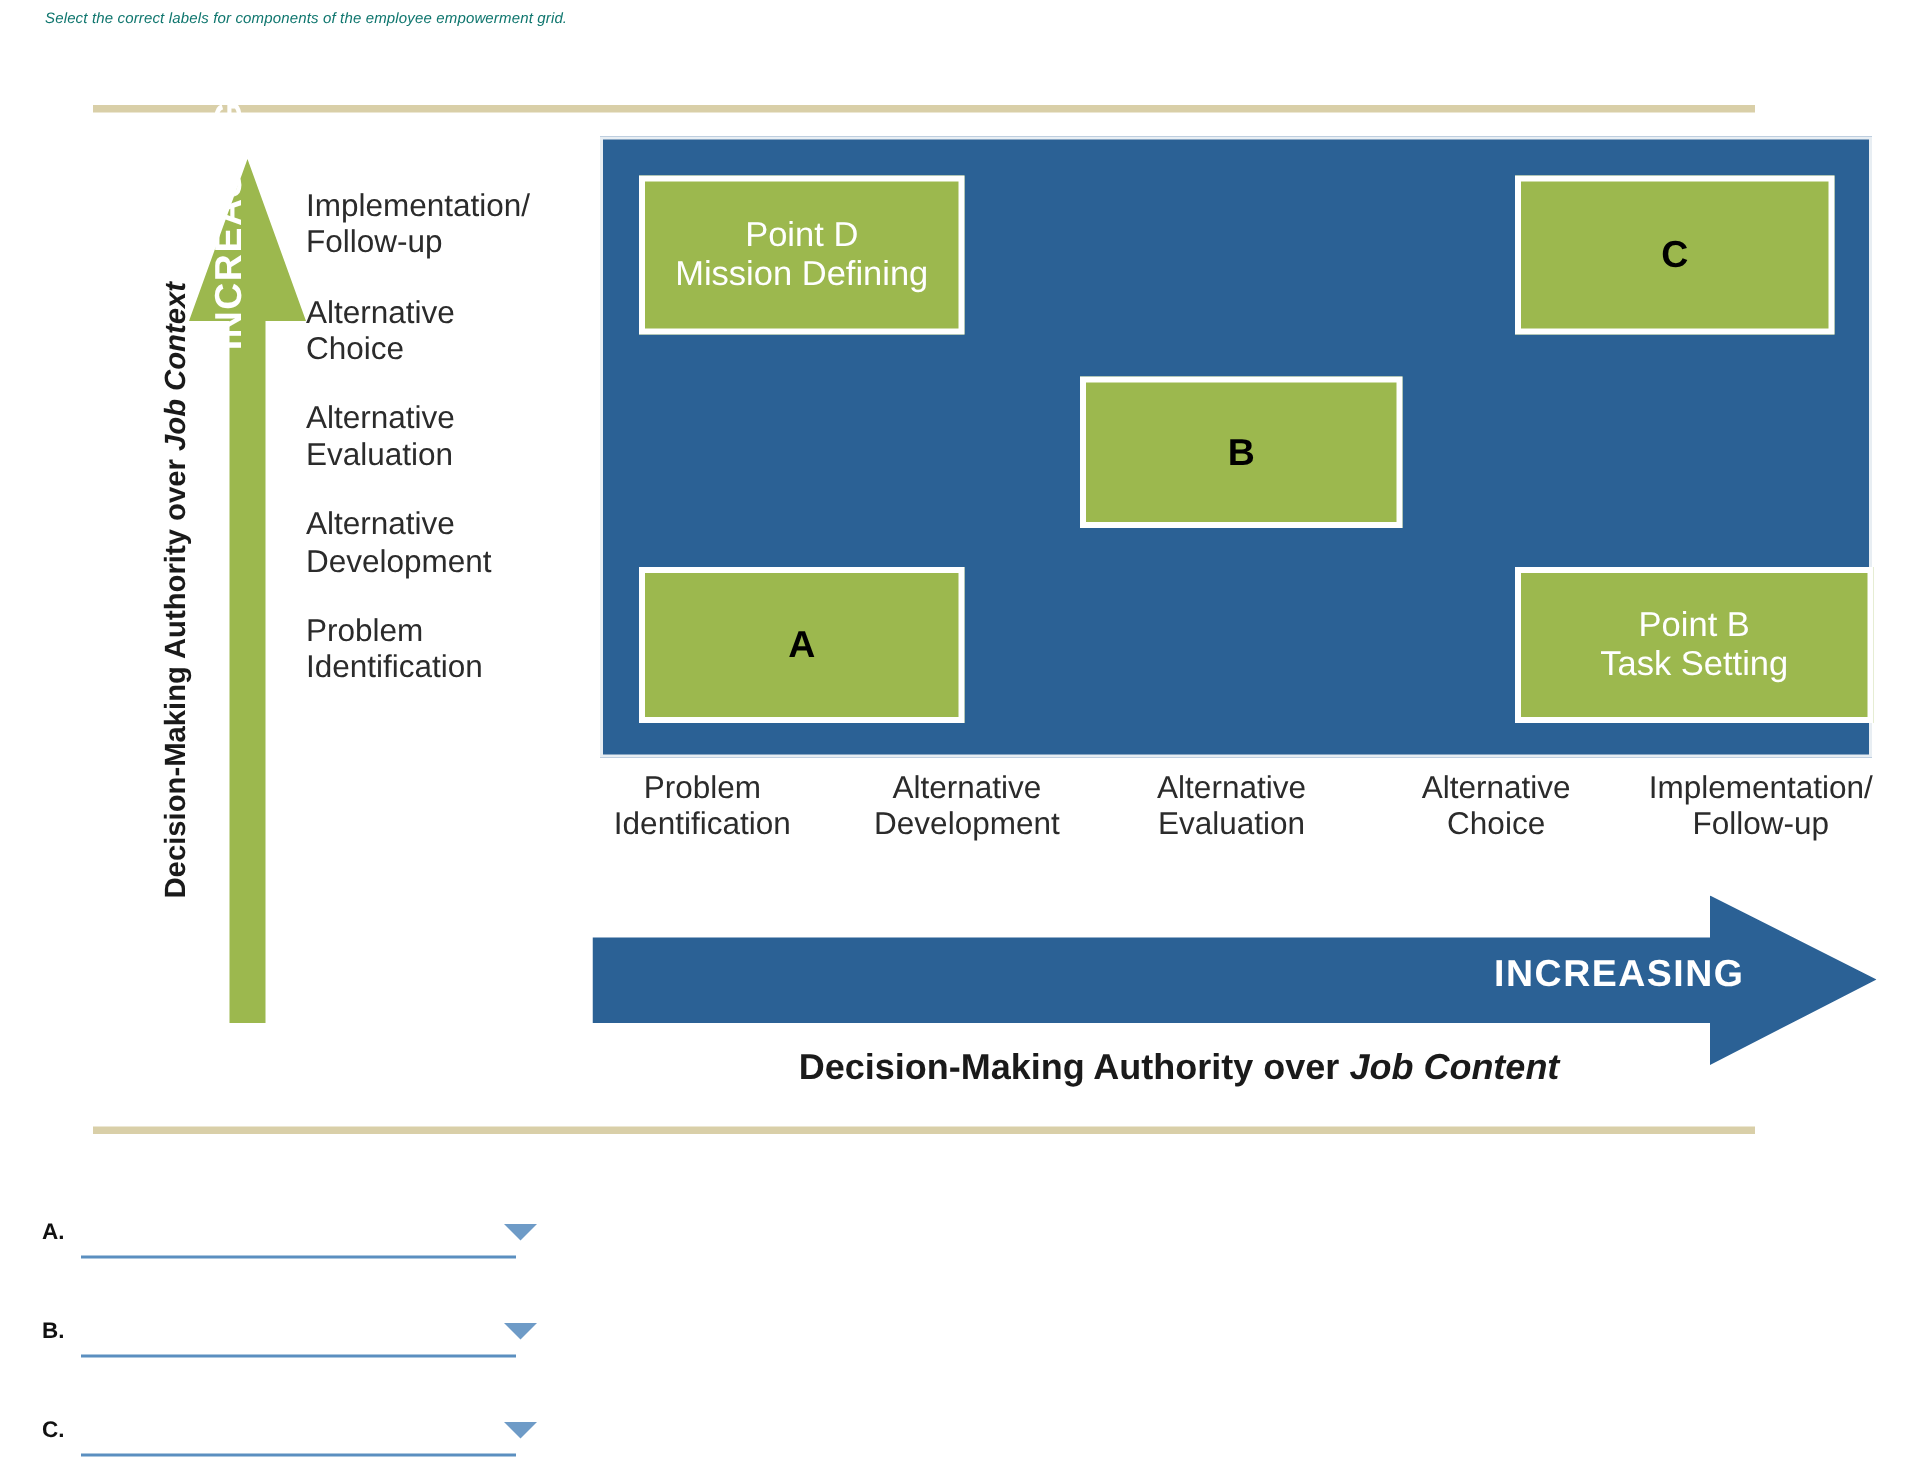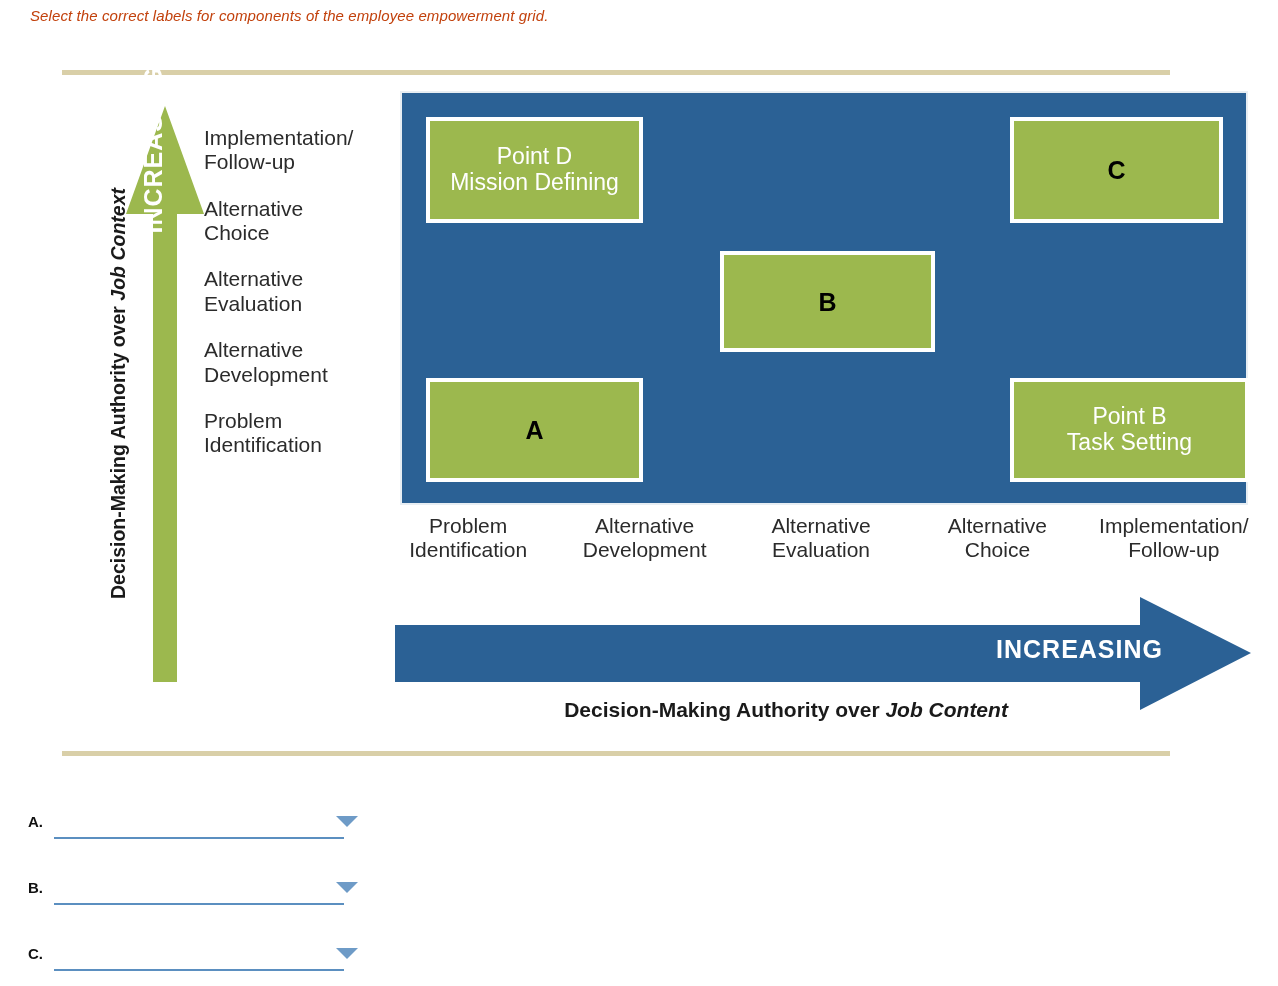--- a/index.html
+++ b/index.html
@@ -12,23 +12,23 @@
     color: #1a1a1a;
     position: relative;
     overflow: hidden;
   }
 
   
   .prompt {
     position: absolute;
     left: 30px;
     top: 7px;
-    font-size: 15px;
+    font-size: 10px;
     font-style: italic;
-    color: #c2410c;
+    color: #0f766e;
     letter-spacing: 0.1px;
   }
 
   
   .rule {
     position: absolute;
     left: 62px;
     width: 1108px;
     height: 5px;
     background: #d9cfa8;
@@ -151,21 +151,21 @@
     letter-spacing: 1px;
     white-space: nowrap;
   }
 
   .h-axis-title {
     position: absolute;
     left: 396px;
     top: 698px;
     width: 780px;
     text-align: center;
-    font-size: 21px;
+    font-size: 24px;
     font-weight: bold;
     color: #1a1a1a;
     white-space: nowrap;
   }
   .h-axis-title i { font-style: italic; }
 
   
   .answers { position: absolute; left: 0; top: 805px; width: 1278px; }
   .answer-row {
     position: relative;

